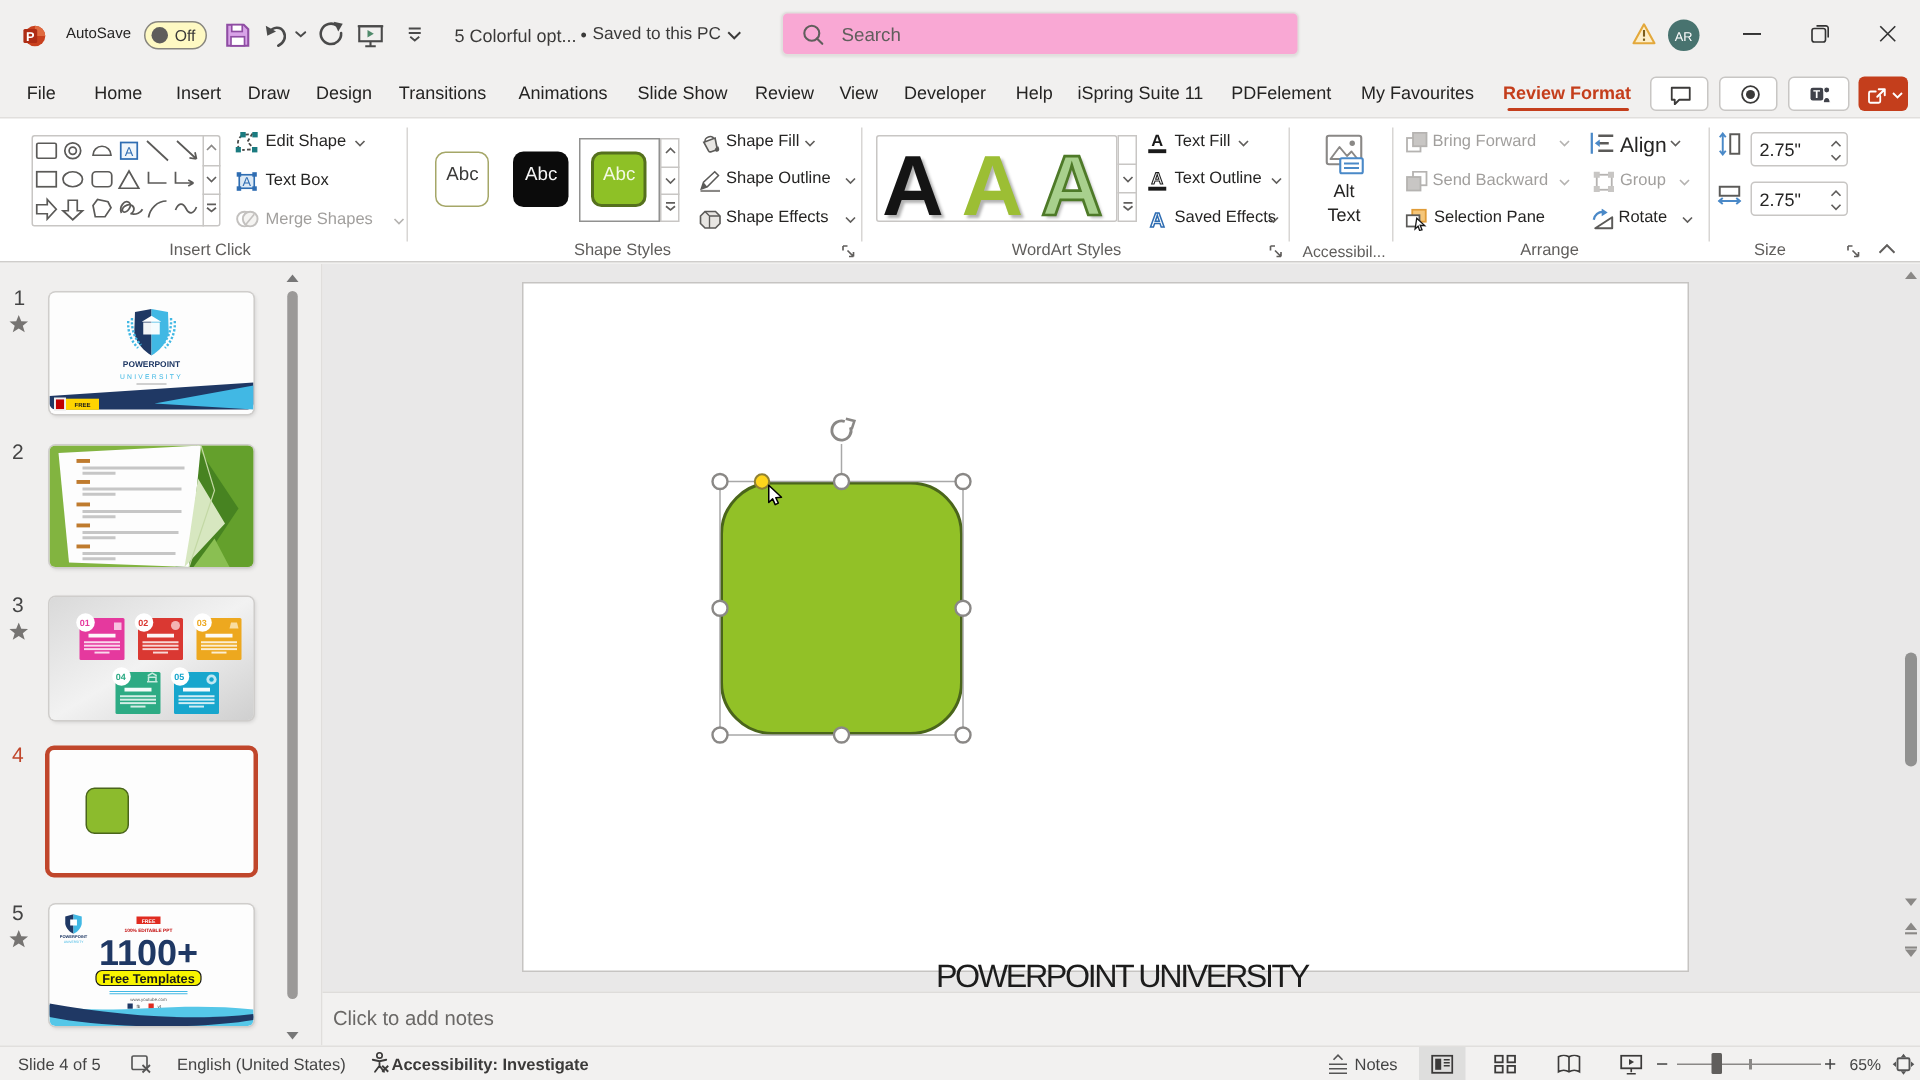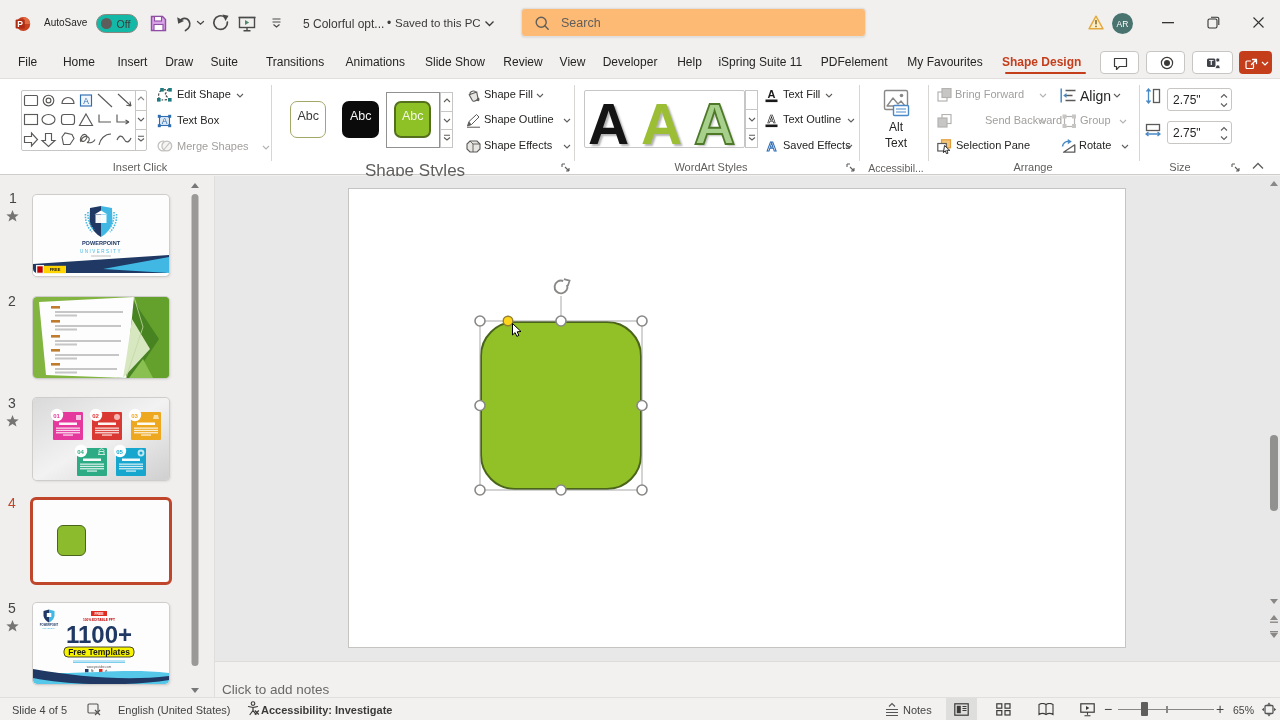--- a/index.html
+++ b/index.html
@@ -15,21 +15,21 @@
   <div class="ab" id="titlebar" style="left:0;top:0;width:1280px;height:45px;background:#f1f0ef;">
 
     <svg class="ab" style="left:15px;top:16px" width="16" height="16" viewBox="0 0 16 16">
       <circle cx="8.3" cy="8" r="6.9" fill="#c8401e"></circle>
       <path d="M8.3 1.1 A6.9 6.9 0 0 1 15.2 8 L8.3 8 Z" fill="#e06b40"></path>
       <rect x="0.6" y="3.4" width="9.2" height="9.2" rx="1" fill="#ae2c14"></rect>
       <text x="5.2" y="11" font-size="8.5" fill="#fff" font-weight="bold" text-anchor="middle" font-family="Liberation Sans">P</text>
     </svg>
     <div class="tx" style="left:44px;top:17px;font-size:10px;color:#252423;">AutoSave</div>
 
-    <div class="ab" style="left:96px;top:14px;width:42px;height:19px;background:#14b8a6;border:1px solid #88867f;border-radius:10px;">
+    <div class="ab" style="left:96px;top:14px;width:42px;height:19px;background:#fef9c3;border:1px solid #88867f;border-radius:10px;">
       <div class="ab" style="left:3.5px;top:3px;width:11px;height:11px;border-radius:50%;background:#5f5d5b;"></div>
       <div class="tx" style="left:19.5px;top:3px;font-size:10.5px;color:#3b3a39;">Off</div>
     </div>
 
     <svg class="ab" style="left:150px;top:15px" width="17" height="17" viewBox="0 0 17 17">
       <path d="M1.5 1.5 h11 l3 3 v11 h-14 z" fill="#d9a3e8" stroke="#8f4da3" stroke-width="1.4"></path>
       <rect x="4.5" y="1.5" width="7" height="4.5" fill="#fff" stroke="#8f4da3" stroke-width="1.1"></rect>
       <rect x="4" y="9.5" width="9" height="6" fill="#fff" stroke="#8f4da3" stroke-width="1.1"></rect>
     </svg>
 
@@ -57,21 +57,21 @@
       <path d="M1.5 1 h8 M1.5 4 h8" stroke="#4a4a4a" stroke-width="1.2"></path>
       <path d="M2.5 6.5 L5.5 9 L8.5 6.5" fill="none" stroke="#4a4a4a" stroke-width="1.2"></path>
     </svg>
     <div class="tx" style="left:303px;top:17px;font-size:12px;color:#3b3a39;">5 Colorful opt...</div>
     <div class="tx" style="left:387px;top:16px;font-size:12px;color:#3b3a39;">•</div>
     <div class="tx" style="left:395px;top:17px;font-size:11.5px;color:#3b3a39;">Saved to this PC</div>
     <svg class="ab" style="left:484px;top:20px" width="11" height="8" viewBox="0 0 11 8">
         <path d="M1.5 1.5 L5.5 5.5 L9.5 1.5" fill="none" stroke="#3b3a39" stroke-width="1.3"></path>
       </svg>
 
-    <div class="ab" style="left:521px;top:8px;width:345px;height:29px;background:#fdba74;border:1px solid #e1dfdd;border-radius:4px;box-shadow:0 0.5px 2px rgba(0,0,0,0.08);">
+    <div class="ab" style="left:521px;top:8px;width:345px;height:29px;background:#f9a8d4;border:1px solid #e1dfdd;border-radius:4px;box-shadow:0 0.5px 2px rgba(0,0,0,0.08);">
       <svg class="ab" style="left:13px;top:7px" width="15" height="15" viewBox="0 0 15 15">
           <circle cx="6.2" cy="6.2" r="5" fill="none" stroke="#605e5c" stroke-width="1.4"></circle>
           <path d="M9.6 9.6 L13.2 13.2" stroke="#605e5c" stroke-width="1.4" stroke-linecap="round"></path>
         </svg>
       <div class="tx" style="left:39px;top:7px;font-size:12.5px;color:#605e5c;">Search</div>
     </div>
 
     <svg class="ab" style="left:1088px;top:15px" width="16" height="15" viewBox="0 0 16 15">
       <path d="M8 1.2 L15 13.8 H1 Z" fill="#fceec9" stroke="#e3a83b" stroke-width="1.4" stroke-linejoin="round"></path>
       <rect x="7.3" y="5" width="1.4" height="4.4" fill="#7a5c1a"></rect>
@@ -91,32 +91,32 @@
     <svg class="ab" style="left:1252px;top:16px" width="13" height="13" viewBox="0 0 13 13">
         <path d="M1.5 1.5 L11.5 11.5 M11.5 1.5 L1.5 11.5" stroke="#333" stroke-width="1.1"></path>
       </svg>
   </div>
 
   <div class="ab" id="tabrow" style="left:0;top:45px;width:1280px;height:33px;background:#f1f0ef;">
     <div class="tx" style="left:17.9px;top:10px;font-size:12px;color:#252423;">File</div>
     <div class="tx" style="left:62.9px;top:10px;font-size:12px;color:#252423;">Home</div>
     <div class="tx" style="left:117.4px;top:10px;font-size:12px;color:#252423;">Insert</div>
     <div class="tx" style="left:165.2px;top:10px;font-size:12px;color:#252423;">Draw</div>
-    <div class="tx" style="left:210.6px;top:10px;font-size:12px;color:#252423;">Suite</div>
+    <div class="tx" style="left:210.6px;top:10px;font-size:12px;color:#252423;">Design</div>
     <div class="tx" style="left:265.9px;top:10px;font-size:12px;color:#252423;">Transitions</div>
     <div class="tx" style="left:345.6px;top:10px;font-size:12px;color:#252423;">Animations</div>
     <div class="tx" style="left:425.0px;top:10px;font-size:12px;color:#252423;">Slide Show</div>
     <div class="tx" style="left:503.3px;top:10px;font-size:12px;color:#252423;">Review</div>
     <div class="tx" style="left:559.6px;top:10px;font-size:12px;color:#252423;">View</div>
     <div class="tx" style="left:602.7px;top:10px;font-size:12px;color:#252423;">Developer</div>
     <div class="tx" style="left:677.2px;top:10px;font-size:12px;color:#252423;">Help</div>
     <div class="tx" style="left:718.4px;top:10px;font-size:12px;color:#252423;">iSpring Suite 11</div>
     <div class="tx" style="left:820.8px;top:10px;font-size:12px;color:#252423;">PDFelement</div>
     <div class="tx" style="left:907.3px;top:10px;font-size:12px;color:#252423;">My Favourites</div>
-    <div class="tx" style="left:1002px;top:10px;font-size:12px;font-weight:bold;color:#c43e1c;">Shape Design</div>
+    <div class="tx" style="left:1002px;top:10px;font-size:12px;font-weight:bold;color:#c43e1c;">Review Format</div>
     <div class="ab" style="left:1005px;top:26.5px;width:81px;height:2.5px;background:#c43e1c;border-radius:2px;"></div>
 
     <div class="ab" style="left:1100px;top:6px;width:39px;height:23px;background:#fff;border:1px solid #c8c6c4;border-radius:4px;">
       <svg class="ab" style="left:12px;top:4.5px" width="15" height="13" viewBox="0 0 15 13">
           <path d="M1.5 1.5 h12 v8 h-7 l-3 3 v-3 h-2 z" fill="none" stroke="#3b3a39" stroke-width="1.2" stroke-linejoin="round"></path>
         </svg>
     </div>
 
     <div class="ab" style="left:1146px;top:6px;width:39px;height:23px;background:#fff;border:1px solid #c8c6c4;border-radius:4px;">
       <svg class="ab" style="left:13px;top:4px" width="14" height="14" viewBox="0 0 14 14">
@@ -147,21 +147,21 @@
 
   <div class="ab" id="ribbon" style="left:0;top:78px;width:1280px;height:97px;background:#ffffff;border-top:1px solid #e1dfdd;border-bottom:1px solid #cfcdcb;">
 
     <div class="ab" style="left:271px;top:6px;width:1px;height:76px;background:#d8d6d4;"></div>
     <div class="ab" style="left:574px;top:6px;width:1px;height:76px;background:#d8d6d4;"></div>
     <div class="ab" style="left:859px;top:6px;width:1px;height:76px;background:#d8d6d4;"></div>
     <div class="ab" style="left:928px;top:6px;width:1px;height:76px;background:#d8d6d4;"></div>
     <div class="ab" style="left:1139px;top:6px;width:1px;height:76px;background:#d8d6d4;"></div>
 
     <div class="tx" style="left:140px;top:82px;font-size:11px;color:#605e5c;transform:translateX(-50%);">Insert Click</div>
-    <div class="tx" style="left:415px;top:82px;font-size:17px;color:#605e5c;transform:translateX(-50%);">Shape Styles</div>
+    <div class="tx" style="left:415px;top:82px;font-size:11px;color:#605e5c;transform:translateX(-50%);">Shape Styles</div>
     <div class="tx" style="left:711px;top:82px;font-size:11px;color:#605e5c;transform:translateX(-50%);">WordArt Styles</div>
     <div class="tx" style="left:896px;top:83px;font-size:10.5px;color:#605e5c;transform:translateX(-50%);">Accessibil...</div>
     <div class="tx" style="left:1033px;top:82px;font-size:11px;color:#605e5c;transform:translateX(-50%);">Arrange</div>
     <div class="tx" style="left:1180px;top:82px;font-size:11px;color:#605e5c;transform:translateX(-50%);">Size</div>
 
     <svg class="ab" style="left:561px;top:84px" width="10" height="10" viewBox="0 0 10 10">
         <path d="M1 1 v-0 h0 M1 1 h3 M1 1 v3 M4 4 l4 4 M8 8 v-3 M8 8 h-3" stroke="#605e5c" stroke-width="1.1" fill="none"></path>
       </svg>
     <svg class="ab" style="left:846px;top:84px" width="10" height="10" viewBox="0 0 10 10">
         <path d="M1 1 h3 M1 1 v3 M4 4 l4 4 M8 8 v-3 M8 8 h-3" stroke="#605e5c" stroke-width="1.1" fill="none"></path>
@@ -351,21 +351,21 @@
       <rect x="5" y="0.5" width="9" height="9" fill="#c8c6c4" stroke="#b5b3b1" stroke-width="1.2"></rect>
     </svg>
     <div class="tx" style="left:955px;top:9px;font-size:11px;color:#a19f9d;">Bring Forward</div>
     <svg class="ab" style="left:1039px;top:14px" width="8" height="5" viewBox="0 0 8 5">
         <path d="M1 1 L4 4 L7 1" fill="none" stroke="#b5b3b1" stroke-width="1.1"></path>
       </svg>
     <svg class="ab" style="left:937px;top:35px" width="15" height="14" viewBox="0 0 15 14">
       <rect x="5" y="0.5" width="9" height="9" fill="none" stroke="#b5b3b1" stroke-width="1.2"></rect>
       <rect x="1" y="4" width="9" height="9" fill="#c8c6c4" stroke="#b5b3b1" stroke-width="1.2"></rect>
     </svg>
-    <div class="tx" style="left:955px;top:35px;font-size:11px;color:#a19f9d;margin-left:30px;">Send Backward</div>
+    <div class="tx" style="left:955px;top:35px;font-size:11px;color:#a19f9d;">Send Backward</div>
     <svg class="ab" style="left:1039px;top:40px" width="8" height="5" viewBox="0 0 8 5">
         <path d="M1 1 L4 4 L7 1" fill="none" stroke="#b5b3b1" stroke-width="1.1"></path>
       </svg>
     <svg class="ab" style="left:937px;top:60px" width="16" height="15" viewBox="0 0 16 15">
       <rect x="4.5" y="0.8" width="9" height="8" fill="#f5c67a" stroke="#e09c38" stroke-width="1.2"></rect>
       <rect x="0.8" y="4.5" width="8.5" height="7.5" fill="#fff" stroke="#5b5a58" stroke-width="1.2"></rect>
       <path d="M7.5 6.5 L12.8 11.4 L9.8 11.2 L11 14.2 L9.4 14.6 L8.4 11.8 L6.4 13.6 Z" fill="#fff" stroke="#1a1a1a" stroke-width="0.9"></path>
     </svg>
     <div class="tx" style="left:956px;top:60px;font-size:11px;color:#252423;">Selection Pane</div>
 
@@ -635,34 +635,35 @@
         <circle cx="10" cy="214" r="5"></circle>
         <circle cx="91" cy="214" r="5"></circle>
         <circle cx="172" cy="214" r="5"></circle>
       </g>
 
       <circle cx="38" cy="45" r="4.8" fill="#ffd51c" stroke="#8f8033" stroke-width="1.4"></circle>
 
       <path d="M 42.5 47.5 L 42.5 59 L 45.1 56.6 L 46.8 60.4 L 48.9 59.4 L 47.2 55.8 L 51 55.5 Z" fill="#fff" stroke="#000" stroke-width="1" stroke-linejoin="round"></path>
     </svg>
 
+    <div class="tx" style="left:409px;top:463px;font-size:21.5px;color:#1c1c1c;letter-spacing:-1.6px;">POWERPOINT UNIVERSITY</div>
 
     <svg class="ab" style="left:1052px;top:2px" width="14" height="470" viewBox="0 0 14 470">
       <path d="M3 8 L7 3 L11 8 Z" fill="#8a8886"></path>
       <rect x="3" y="257" width="8" height="76" rx="4" fill="#919190"></rect>
       <path d="M3 421 L11 421 L7 426 Z" fill="#8a8886"></path>
       <path d="M3 442 L7 437 L11 442 Z" fill="#8a8886"></path>
         <rect x="3" y="443.5" width="8" height="1.4" fill="#8a8886"></rect>
       <path d="M3 455 L11 455 L7 460 Z" fill="#8a8886"></path>
         <rect x="3" y="453" width="8" height="1.4" fill="#8a8886"></rect>
     </svg>
   </div>
 
   <div class="ab" id="notes" style="left:215px;top:661px;width:1065px;height:36px;background:#f2f1f0;border-top:1px solid #dedcda;">
-    <div class="tx" style="left:7px;top:20px;font-size:13.5px;color:#6a6866;">Click to add notes</div>
+    <div class="tx" style="left:7px;top:9px;font-size:13.5px;color:#6a6866;">Click to add notes</div>
   </div>
 
   <div class="ab" id="status" style="left:0;top:697px;width:1280px;height:23px;background:#f2f1f0;border-top:1px solid #e1dfdd;">
     <div class="tx" style="left:12px;top:6px;font-size:11px;color:#444;">Slide 4 of 5</div>
     <svg class="ab" style="left:87px;top:5px" width="14" height="13" viewBox="0 0 14 13">
       <rect x="1" y="1" width="10" height="9" rx="1" fill="none" stroke="#555" stroke-width="1.1"></rect>
       <path d="M8 7 L13 12 M13 7 L8 12" stroke="#555" stroke-width="1.2"></path>
     </svg>
     <div class="tx" style="left:118px;top:6px;font-size:11px;color:#444;">English (United States)</div>
     <svg class="ab" style="left:246px;top:3px" width="15" height="15" viewBox="0 0 15 15">

